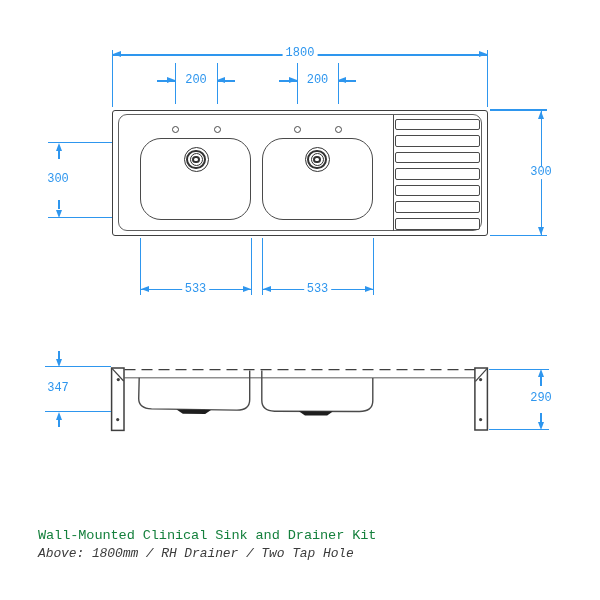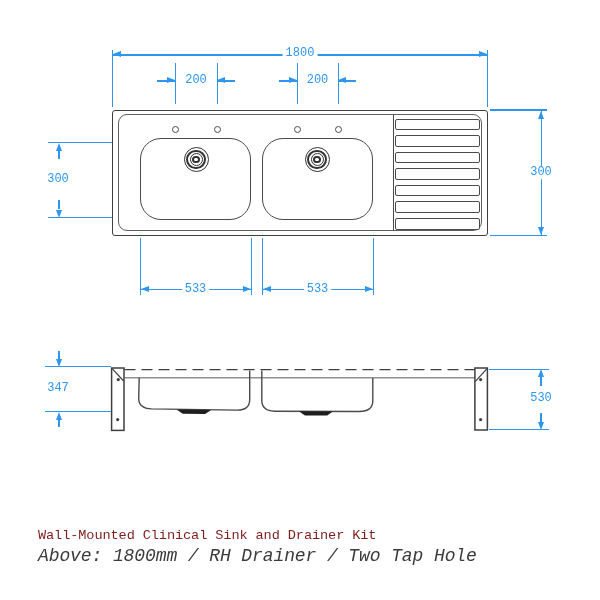--- a/index.html
+++ b/index.html
@@ -43,24 +43,24 @@
   .circ { position:absolute; border-radius:50%; background:#fff; border-style:solid; border-color:#333; }
   .slat {
     position:absolute; left:394.5px; width:85px; height:11.6px;
     border:1.3px solid var(--mid); border-radius:2px; background:#fff;
   }
   .drainer-edge { position:absolute; left:393px; top:114.5px; width:1.3px; height:116.5px; background:var(--mid); }
   .svg-side { position:absolute; left:0; top:340px; }
   
   .title {
     position:absolute; left:38px; top:527.5px; font-size:13.6px;
-    color:#7f1d1d; letter-spacing:-0.1px;
+    color:#15803d; letter-spacing:-0.1px;
   }
   .subtitle {
-    position:absolute; left:38px; top:545.5px; font-size:18px;
+    position:absolute; left:38px; top:545.5px; font-size:13px;
     font-style:italic; color:#3b3b3b; letter-spacing:-0.1px;
   }
   .logo {
     position:absolute; right:34px; top:534.5px; font-size:29px; line-height:29px;
     font-weight:700; letter-spacing:-1.2px; white-space:nowrap;
   }
   .logo .p1 { color:#3d4349; }
   .logo .p2 { color:#2f9bf3; }
 </style>
 </head>
@@ -205,19 +205,19 @@
     <div class="dlab" style="left:58px; top:389px;">347</div>
   </div>
 
   <div>
     <div class="hl" style="left:489px; top:368.5px; width:60px;"></div>
     <div class="hl" style="left:489px; top:429px; width:60px;"></div>
     <div class="arr u" style="left:537.6px; top:369.2px;"></div>
     <div class="vl" style="left:540.4px; top:377px; height:9px;"></div>
     <div class="arr d" style="left:537.6px; top:421.6px;"></div>
     <div class="vl" style="left:540.4px; top:412.5px; height:9px;"></div>
-    <div class="dlab" style="left:541px; top:399px;">530</div>
+    <div class="dlab" style="left:541px; top:399px;">290</div>
   </div>
 
   <div class="title">Wall-Mounted Clinical Sink and Drainer Kit</div>
   <div class="subtitle">Above: 1800mm / RH Drainer / Two Tap Hole</div>
 
 </div>
 
 </body></html>

